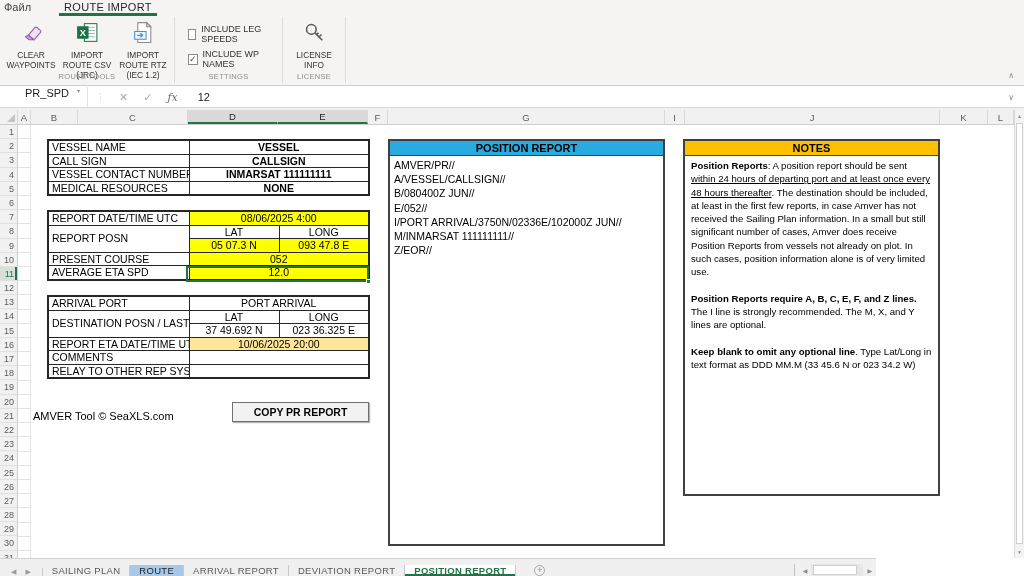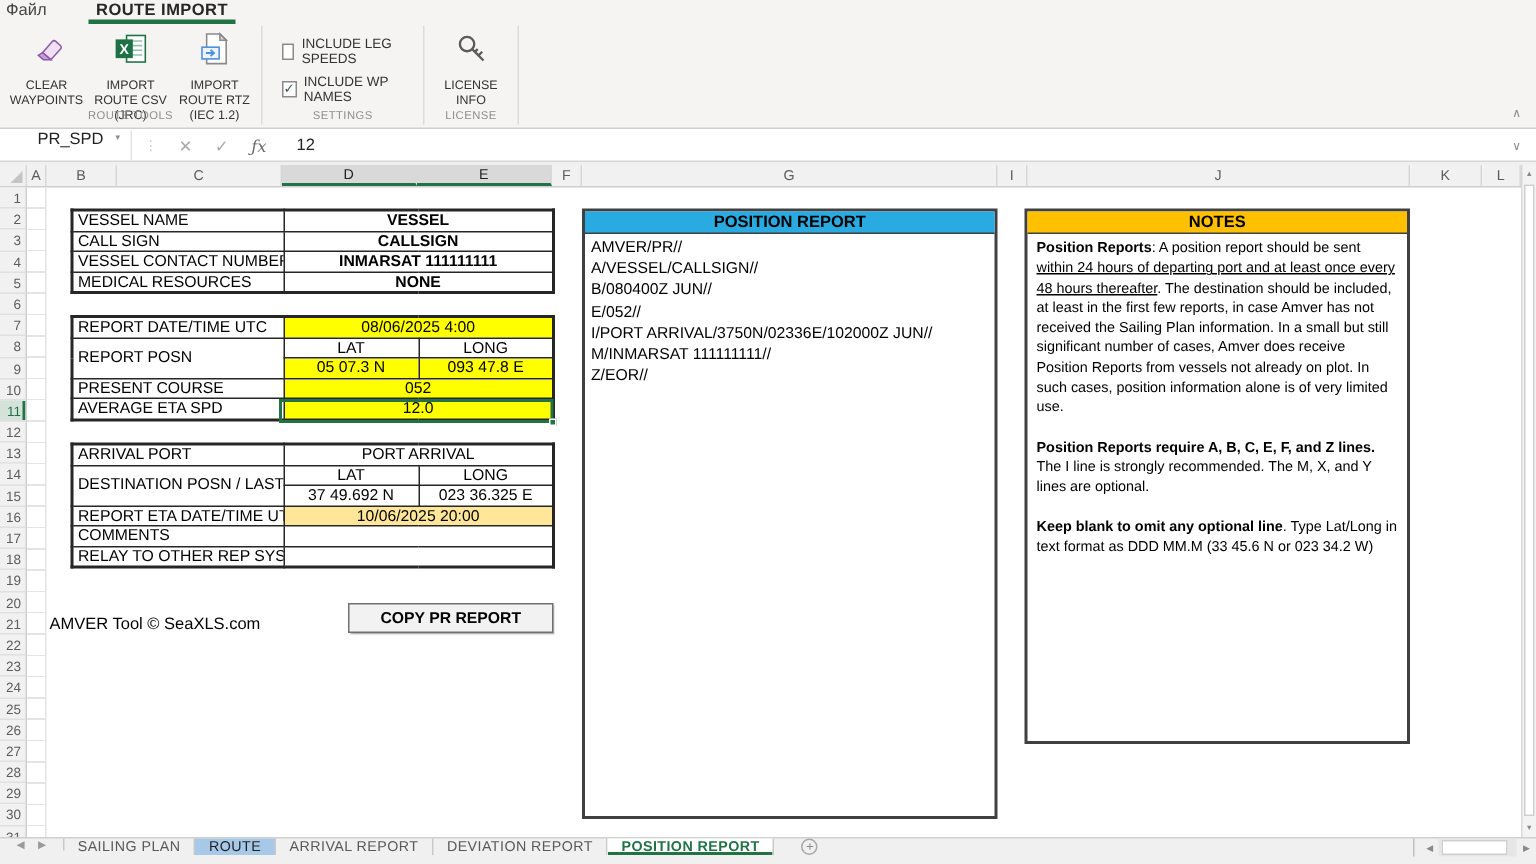--- a/index.html
+++ b/index.html
@@ -11,21 +11,21 @@
     --route-tab-blue:#a8c8e8;
   }
   *{box-sizing:border-box;margin:0;padding:0}
   html,body{width:1024px;height:576px;overflow:hidden}
   body{font-family:"Liberation Sans",sans-serif;background:#fff;color:#222;position:relative}
 
   
   .ribbon{position:absolute;top:0;left:0;width:1024px;height:86px;background:#f5f4f2;border-bottom:1px solid #d2d0ce}
   .ribbon-tabs{height:16px;display:flex;align-items:flex-start;gap:24px}
   .file-tab{font-size:11px;color:#444;padding:1px 4px 2px;cursor:default}
-  .active-ribbon-tab{font-size:11px;font-weight:bold;color:#262626;letter-spacing:.3px;border-bottom:3px solid var(--accent-green);padding:1px 5px 0}
+  .active-ribbon-tab{font-size:11px;font-weight:normal;color:#262626;letter-spacing:.3px;border-bottom:3px solid var(--accent-green);padding:1px 5px 0}
   .ribbon-body{position:absolute;top:17px;left:0;height:66px;display:flex;align-items:stretch}
   .rgroup{position:relative;border-right:1px solid #dcdcda;padding:0 3px 12px 3px;display:flex;align-items:flex-start}
   .rgroup-label{position:absolute;bottom:2px;left:0;right:0;text-align:center;font-size:7.5px;color:#8f8d8b;letter-spacing:.3px}
   .big-btn{width:56px;display:flex;flex-direction:column;align-items:center;padding-top:3px;cursor:pointer}
   .big-btn svg{width:25px;height:25px}
   .big-btn-label{font-size:8.3px;color:#333;text-align:center;line-height:1.2;margin-top:2px}
   .checks{display:flex;flex-direction:column;gap:5px;padding:7px 10px 0 10px}
   .check-row{display:flex;align-items:center;gap:5px;font-size:9px;color:#333}
   .checkbox{width:11px;height:11px;border:1px solid #8a8a8a;background:#fff;font-size:9px;line-height:9px;text-align:center;color:#3c5e50}
   .checkbox.checked::after{content:"\2713"}
@@ -88,21 +88,21 @@
   .notes-body .b{font-weight:bold}
   .notes-body .u{text-decoration:underline}
 
   
   .v-scroll{position:absolute;right:0;top:0;width:10px;height:448px;background:#f3f3f3;border-left:1px solid #d9d9d9}
   .v-scroll .arr{height:12px;text-align:center;font-size:5px;color:#8a8a8a;line-height:12px}
   .v-thumb{position:absolute;top:13px;bottom:14px;left:1px;right:1px;background:#fff;border:1px solid #cfcfcf}
   .v-scroll .arr.down{position:absolute;bottom:0;left:0;right:0}
 
   
-  .tab-bar{position:absolute;top:558px;left:0;width:1024px;height:18px;background:#f0f0f0;border-top:1px solid #d0d0d0;display:flex;align-items:flex-start;font-size:9.5px;color:#595959}
+  .tab-bar{position:absolute;top:558px;left:0;width:876px;height:18px;background:#f0f0f0;border-top:1px solid #d0d0d0;display:flex;align-items:flex-end;font-size:9.5px;color:#595959}
   .tab-nav{display:flex;align-items:center;gap:9px;padding:0 11px;color:#9a9a9a;font-size:7px;border-right:1px solid #c9c9c9}
   .stab{display:flex;align-items:center;padding:0 9px;border-right:1px solid #c9c9c9;letter-spacing:.3px;cursor:pointer;white-space:nowrap}
   .stab.blue{background:var(--route-tab-blue);color:#1f1f1f}
   .stab.active{background:#fff;color:var(--accent-green);font-weight:bold;box-shadow:inset 0 -2px 0 var(--accent-green)}
   .add-tab{margin-left:18px;display:flex;align-items:center}
   .add-tab span{width:11px;height:11px;border:1px solid #a8a8a8;border-radius:50%;color:#8a8a8a;font-size:9px;line-height:9px;text-align:center;align-self:center}
   .h-scroll{margin-left:auto;display:flex;align-items:center;color:#8a8a8a;font-size:6px}
   .h-sep{width:1px;height:12px;background:#c0c0c0;align-self:center;margin-right:4px}
   .h-arr{padding:0 4px}
   .h-track{width:52px;height:12px;background:#e6e6e6;position:relative}

